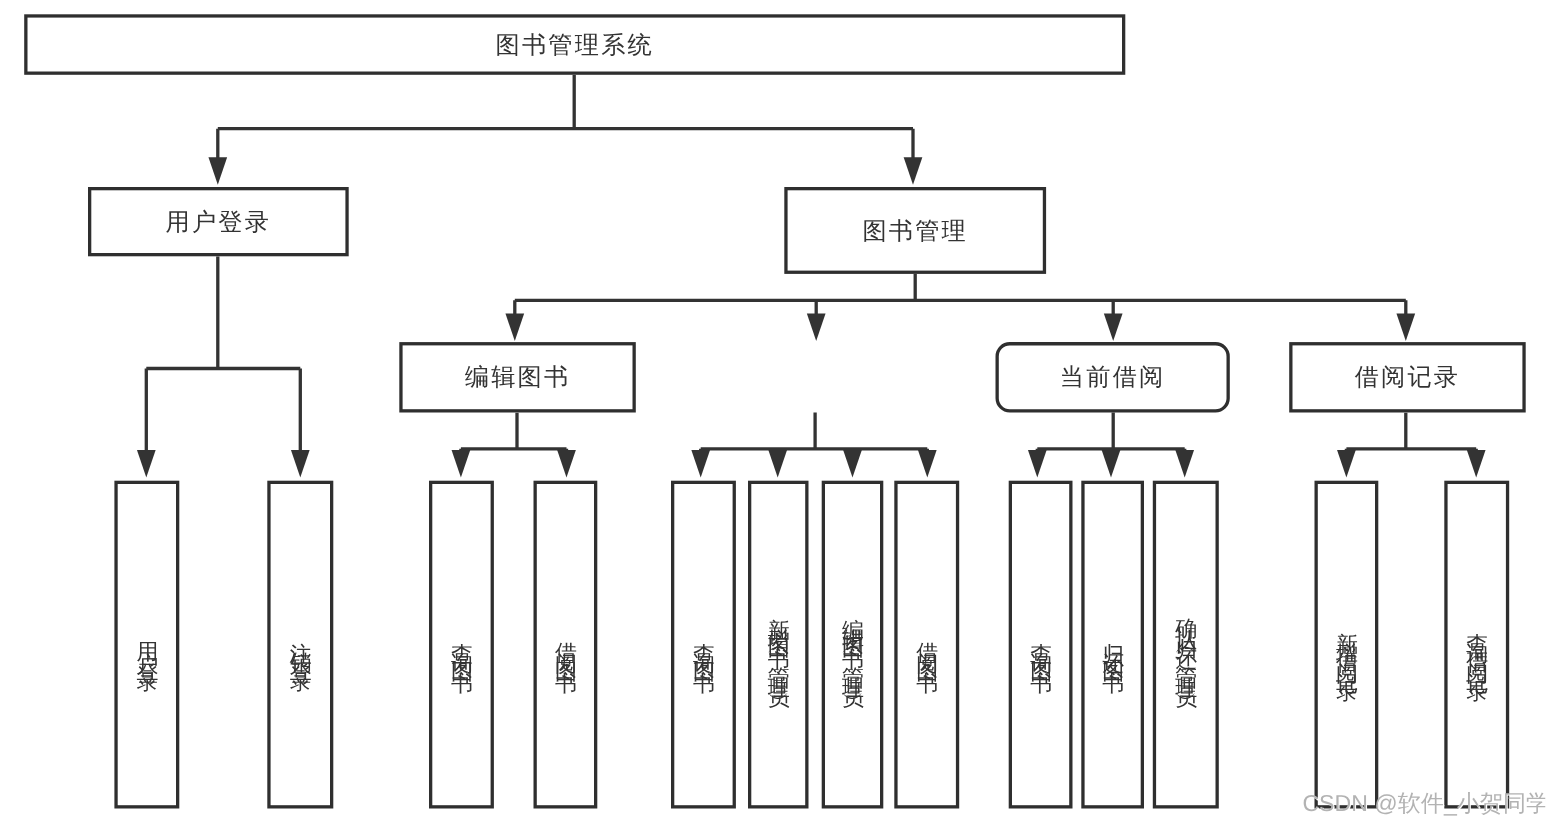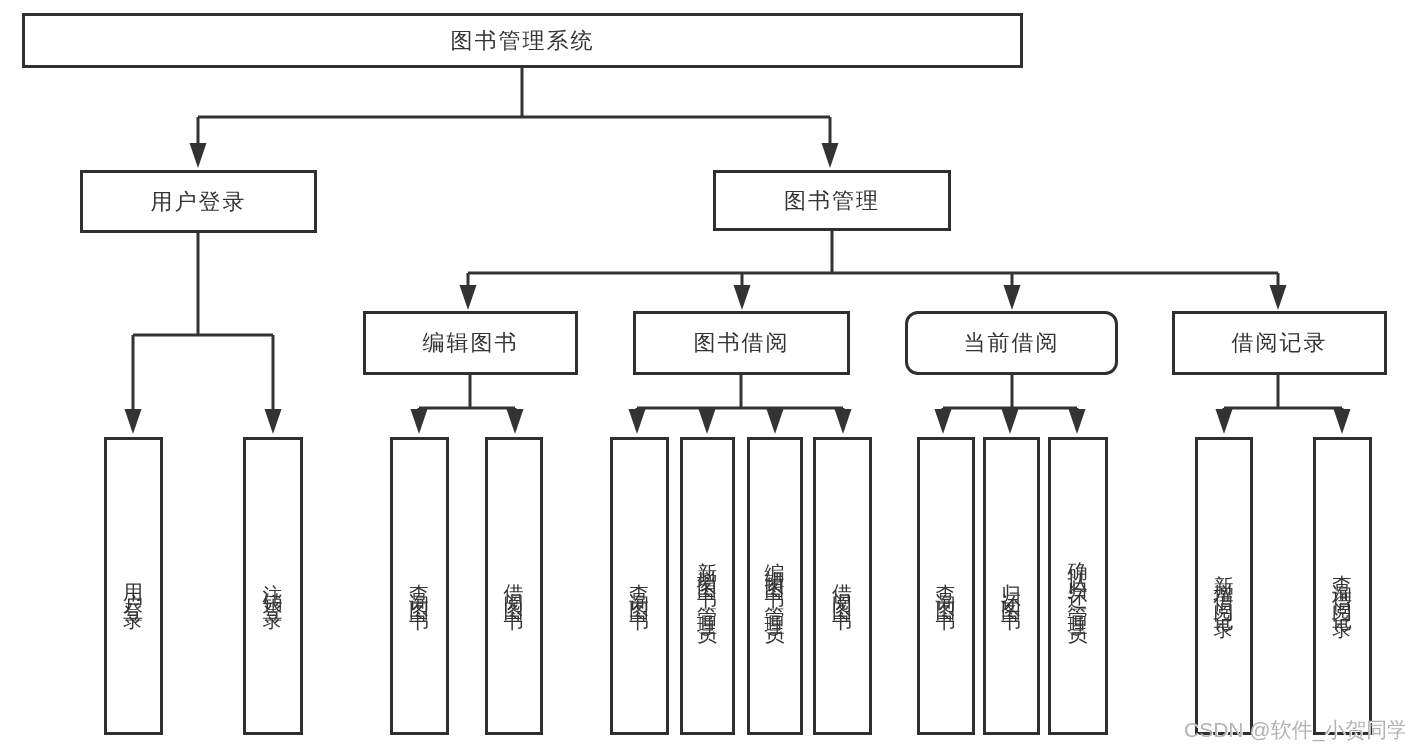--- a/index.html
+++ b/index.html
@@ -95,29 +95,26 @@
     </g>
   </svg>
 
   <div class="node hbox" style="left:22px; top:13px; width:1001px; height:55px;">
     <span class="label">图书管理系统</span>
   </div>
 
   <div class="node hbox" style="left:80px; top:170px; width:237px; height:63px;">
     <span class="label">用户登录</span>
   </div>
-  <div class="node hbox" style="left:713px; top:170px; width:238px; height:61px;">
+  <div class="node hbox" style="left:713px; top:170px; width:238px; height:79px;">
     <span class="label">图书管理</span>
   </div>
 
   <div class="node hbox" style="left:363px; top:311px; width:215px; height:64px;">
     <span class="label">编辑图书</span>
-  </div>
-  <div class="node hbox" style="left:633px; top:311px; width:217px; height:64px;">
-    <span class="label">图书借阅</span>
   </div>
   <div class="node hbox" style="left:905px; top:311px; width:213px; height:64px;border-radius:13px;">
     <span class="label">当前借阅</span>
   </div>
   <div class="node hbox" style="left:1172px; top:311px; width:215px; height:64px;">
     <span class="label">借阅记录</span>
   </div>
 
   <div class="node vbox" style="left:104px; top:437px; width:59px; height:298px;">
     <span class="label">用户登录</span>

